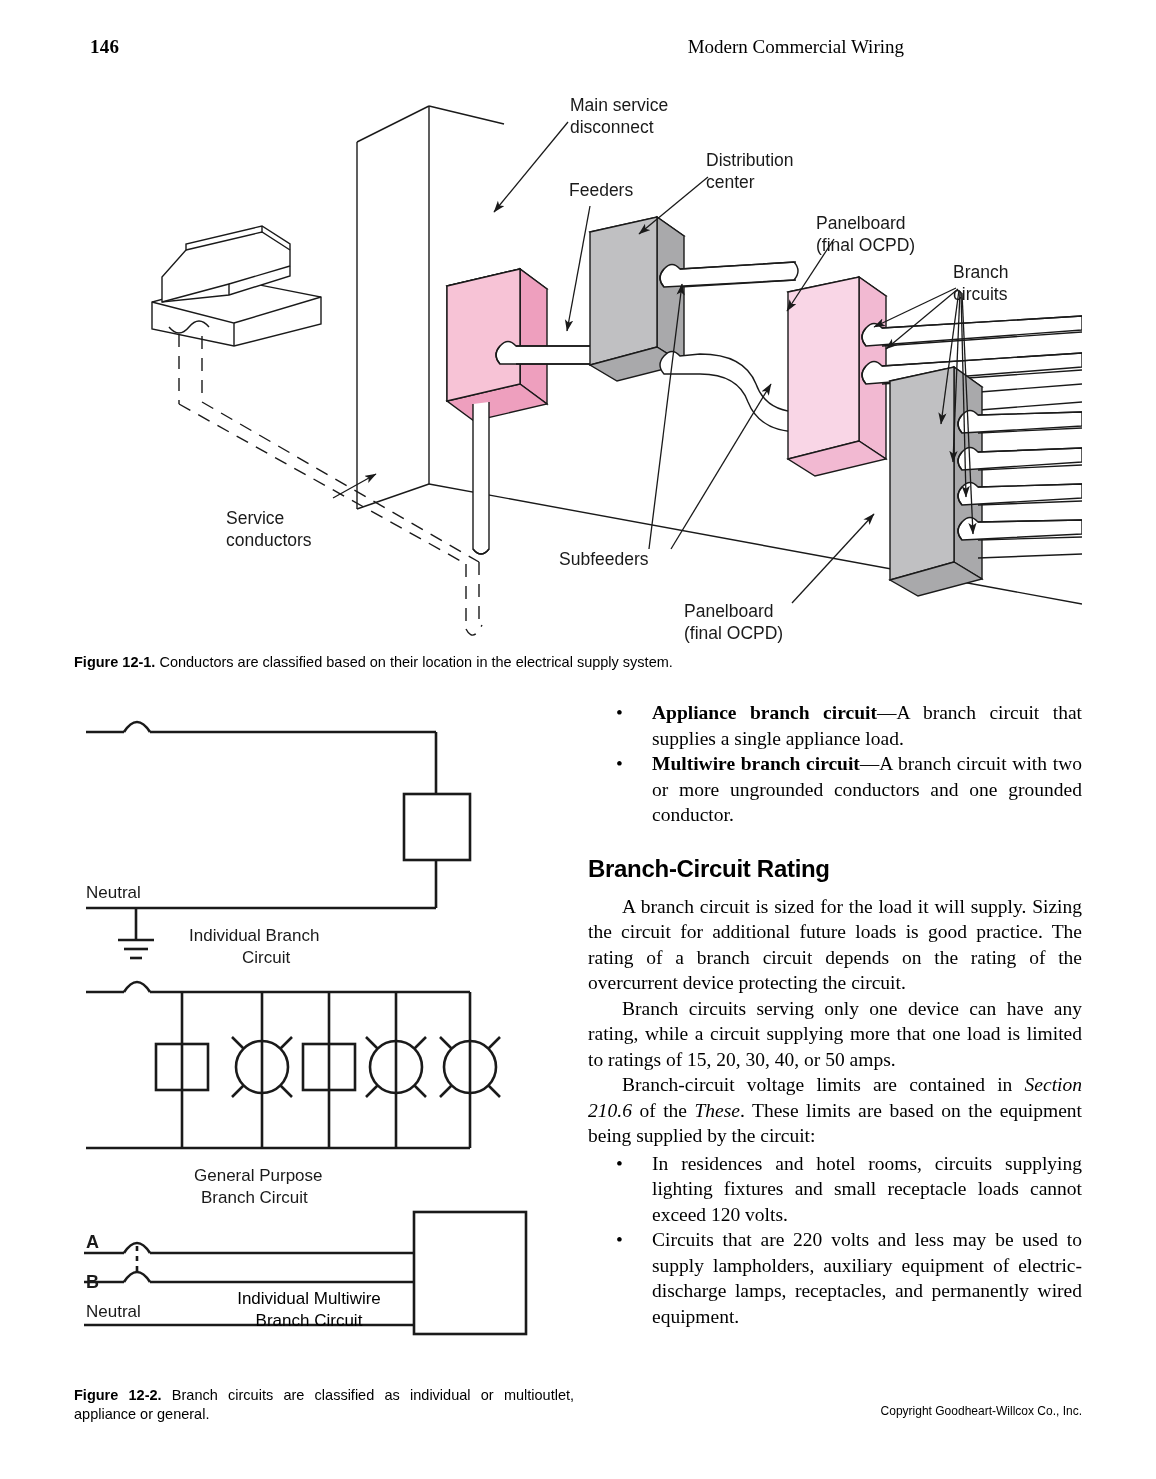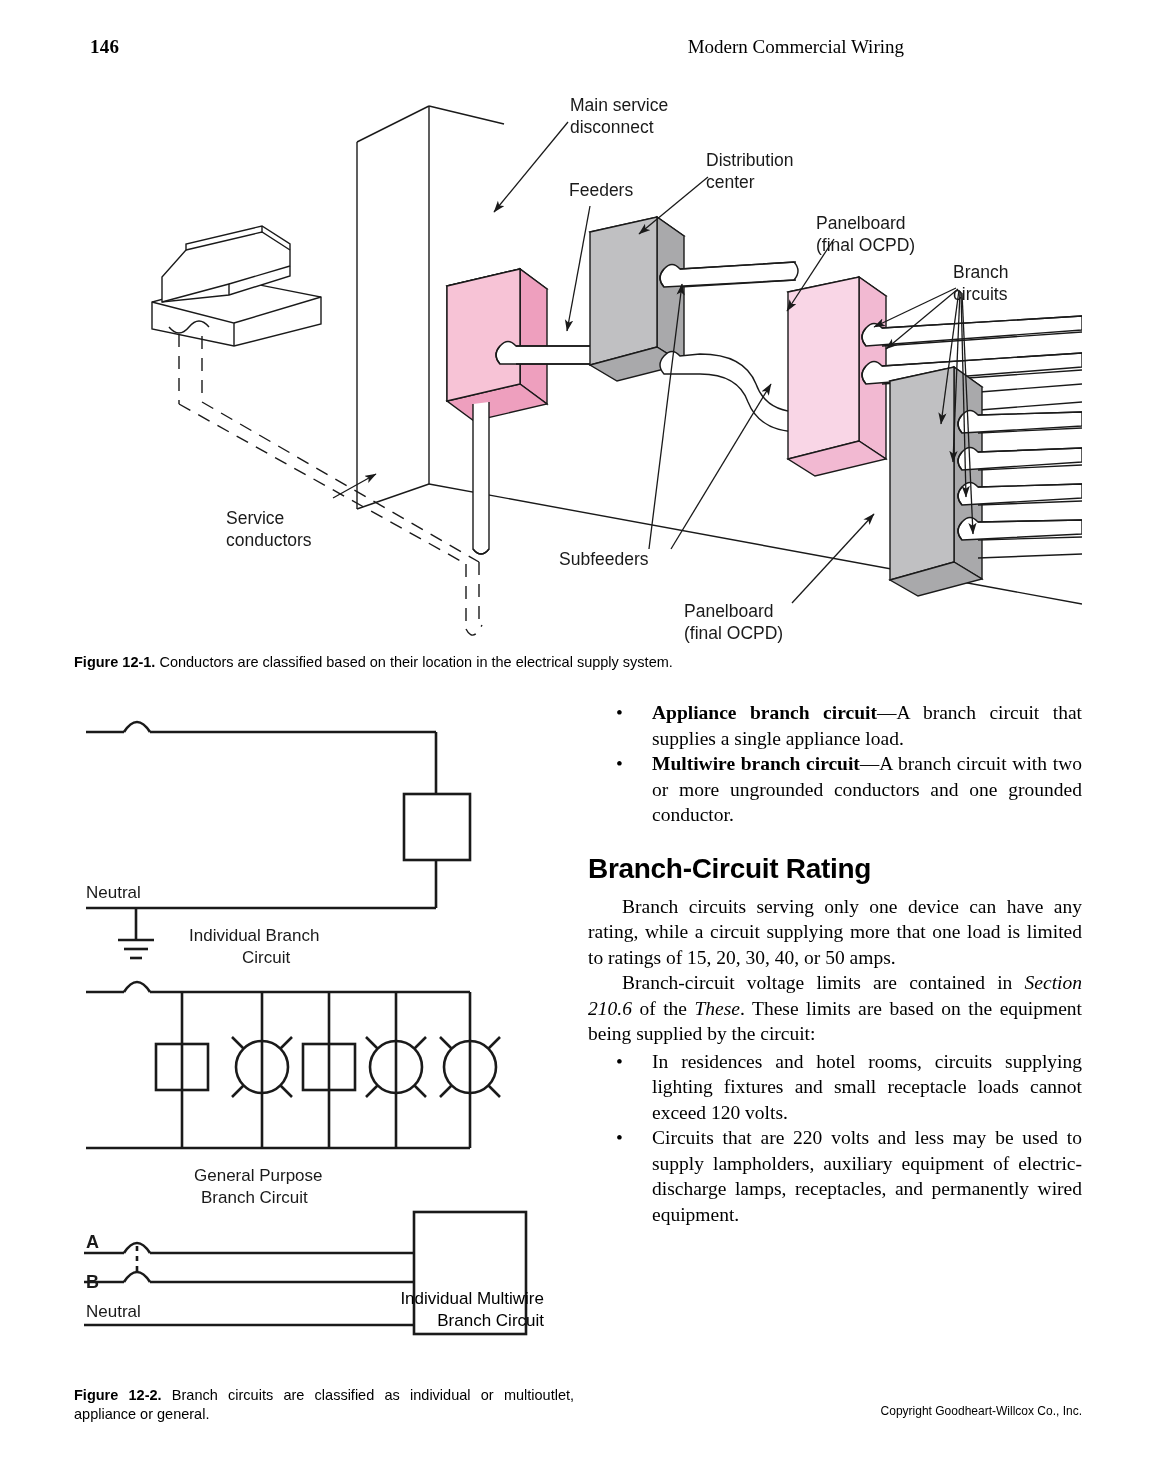--- a/index.html
+++ b/index.html
@@ -35,21 +35,21 @@
            text-align:justify;margin-top:40px;}
   .fig2cap b{font-weight:bold;}
 
   
   .blist{list-style:none;margin:0;padding:0;}
   .blist li{position:relative;padding-left:64px;font-size:19.5px;line-height:25.5px;
             text-align:justify;margin:0;}
   .blist li .bul{position:absolute;left:28px;top:0;font-size:19.5px;}
   .blist li b{font-weight:bold;}
   h2.sec{font-family:"Liberation Sans",sans-serif;font-weight:bold;
-         font-size:28px;line-height:30px;margin:26px 0 10px 0;letter-spacing:-0.3px;}
+         font-size:24px;line-height:30px;margin:26px 0 10px 0;letter-spacing:-0.3px;}
   p.body{font-size:19.5px;line-height:25.5px;text-align:justify;margin:0;
          text-indent:34px;}
   p.body i{font-style:italic;}
 
   .copy{position:absolute;right:74px;top:1404px;
         font-family:"Liberation Sans",sans-serif;font-size:12px;}
 
   
   .ln{fill:none;stroke:#1a1a1a;stroke-width:1.4;}
   .ln2{fill:none;stroke:#1a1a1a;stroke-width:2.6;}
@@ -312,21 +312,21 @@
           <path class="ln2" d="M10,625 L340,625"></path>
 
           <rect class="ln2" x="340" y="512" width="112" height="122" fill="#ffffff"></rect>
 
           <text class="lbl" x="108" y="612" style="display:none">Individual Multiwire</text>
         </g>
       </svg>
     </div>
   </div>
 
-  <div style="position:absolute;left:74px;top:1288px;width:470px;text-align:right;
+  <div style="position:absolute;left:74px;top:1288px;width:470px;text-align:center;
               font-family:'Liberation Sans',sans-serif;font-size:17px;line-height:22px;">
     <div>Individual Multiwire</div>
     <div>Branch Circuit</div>
   </div>
 
   <div class="fig2cap">
     <b>Figure 12-2.</b><span> Branch circuits are classified as individual or multioutlet, appliance or general.</span>
   </div>
 
   <div class="colR">
@@ -336,20 +336,21 @@
         <span class="bul">•</span>
         <b>Appliance branch circuit</b><span>—A branch circuit that supplies a single appliance load.</span>
       </li>
       <li>
         <span class="bul">•</span>
         <b>Multiwire branch circuit</b><span>—A branch circuit with two or more ungrounded conductors and one grounded conductor.</span>
       </li>
     </ul>
 
     <h2 class="sec">Branch-Circuit Rating</h2>
+    <p class="body">A branch circuit is sized for the load it will supply. Sizing the circuit for additional future loads is good practice. The rating of a branch circuit depends on the rating of the overcurrent device protecting the circuit.</p>
     <p class="body">Branch circuits serving only one device can have any rating, while a circuit supplying more that one load is limited to ratings of 15, 20, 30, 40, or 50 amps.</p>
 
     <p class="body"><span>Branch-circuit voltage limits are contained in </span><i>Section 210.6</i><span> of the </span><i>These</i><span>. These limits are based on the equipment being supplied by the circuit:</span></p>
 
     <ul class="blist" style="margin-top:2px;">
       <li>
         <span class="bul">•</span>
         <span>In residences and hotel rooms, circuits supplying lighting fixtures and small receptacle loads cannot exceed 120 volts.</span>
       </li>
       <li>

